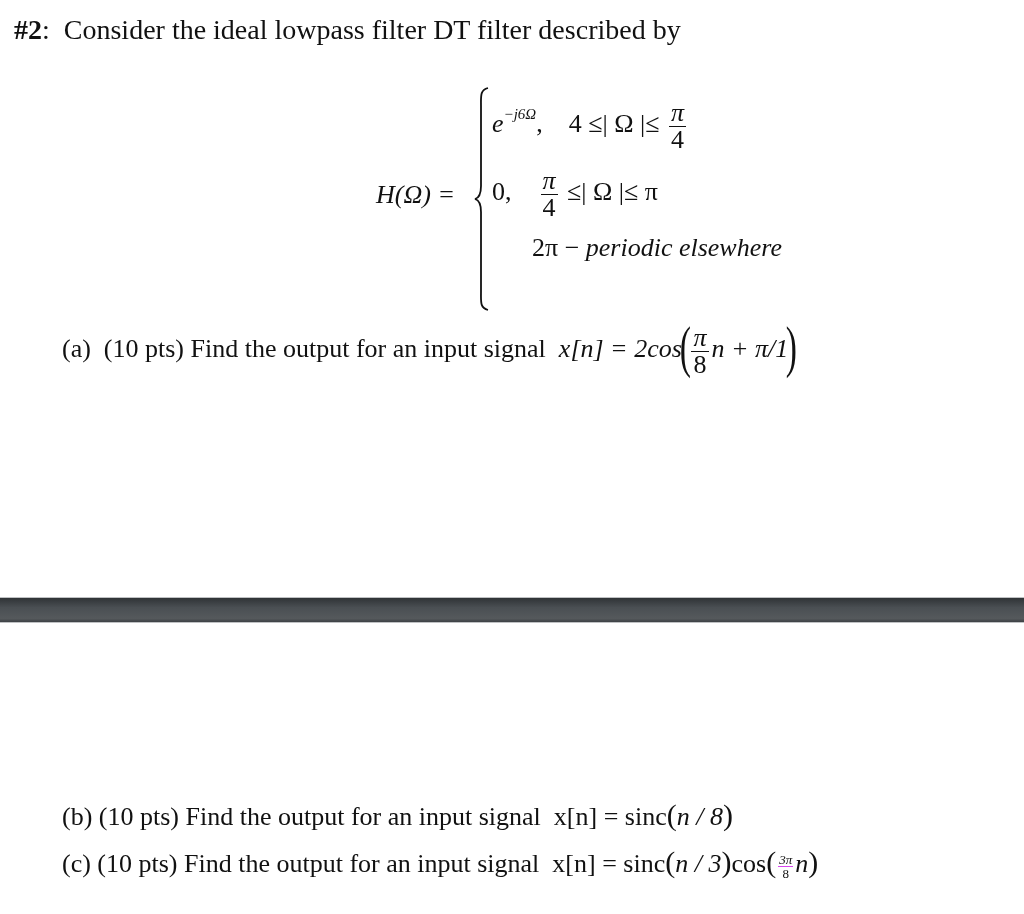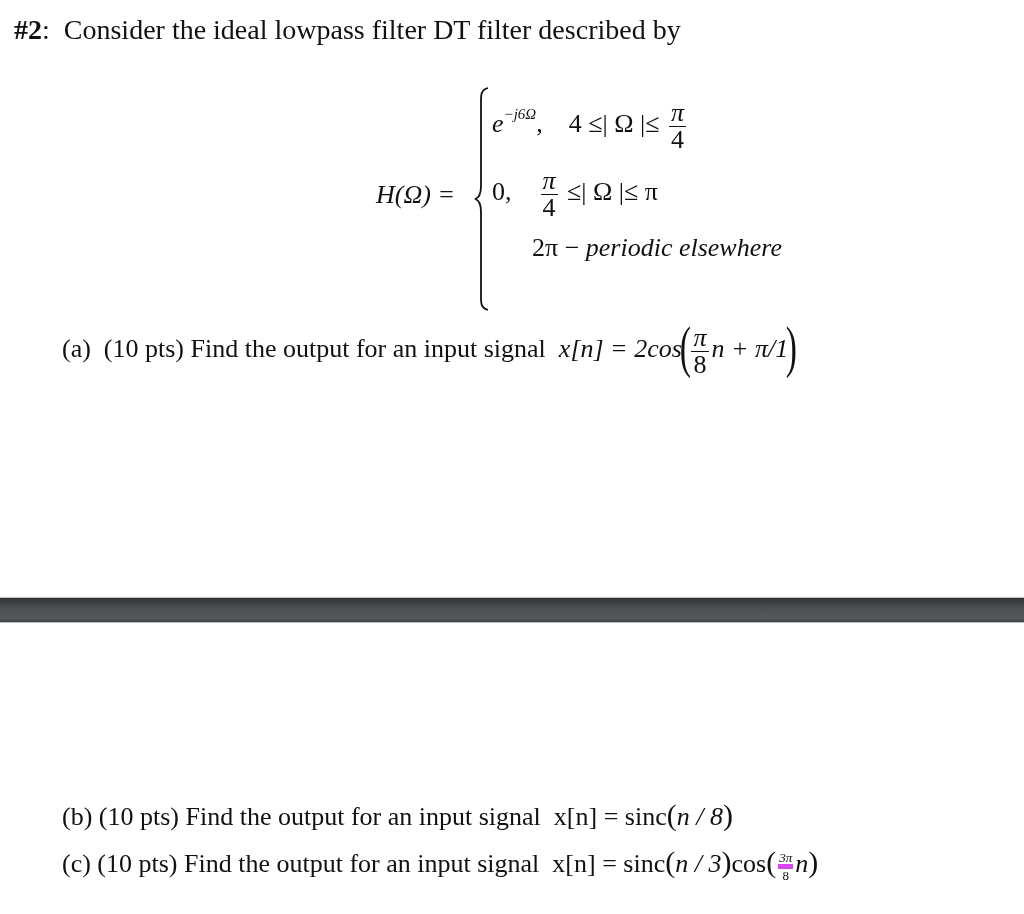--- a/index.html
+++ b/index.html
@@ -21,21 +21,21 @@
   .case { white-space:nowrap; font-size:26px; }
   .case1 { left:492px; top:100px; }
   .case2 { left:492px; top:168px; }
   .case3 { left:492px; top:233px;margin-left:40px; }
   .q { font-size:26px; white-space:nowrap; }
   .qa { left:62px; top:323px; }
   .qb { left:62px; top:798px; }
   .qc { left:62px; top:845px; }
   .bigparen { display:inline-block; font-size:56px; line-height:1; vertical-align:middle; transform:scaleX(0.6); margin:0 -6px; position:relative; top:-4px; }
   .smallfrac { display:inline-flex; flex-direction:column; align-items:center; vertical-align:middle; line-height:1; font-size:13px; margin:0 2px; }
-  .smallfrac .num { border-bottom:5px solid #d946ef; padding:0 1px; }
+  .smallfrac .num { border-bottom:1px solid #d946ef; padding:0 1px; }
   .separator {
     left:0; top:597px; width:1024px; height:24px;
     background:linear-gradient(#2f3336 0%, #4a4f53 40%, #55595c 85%, #3d4144 100%);
     border-top:1px solid #bfc1c3; border-bottom:1px solid #bfc1c3;
   }
 </style>
 </head>
 <body>
 
 <div class="abs title">

